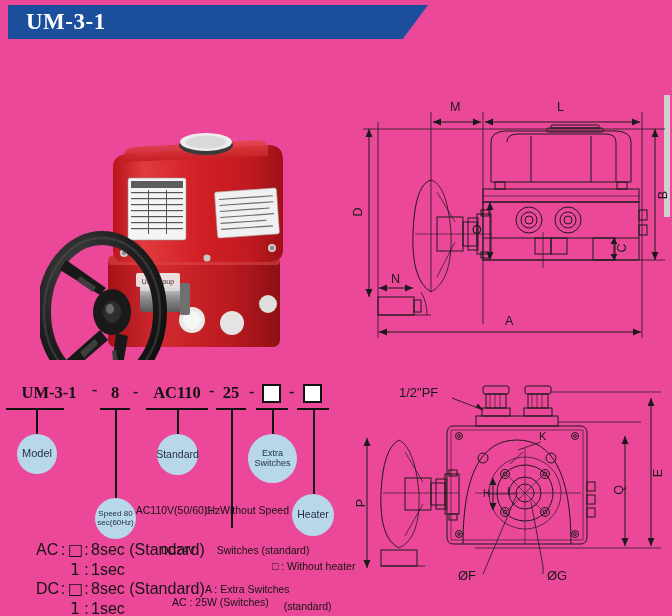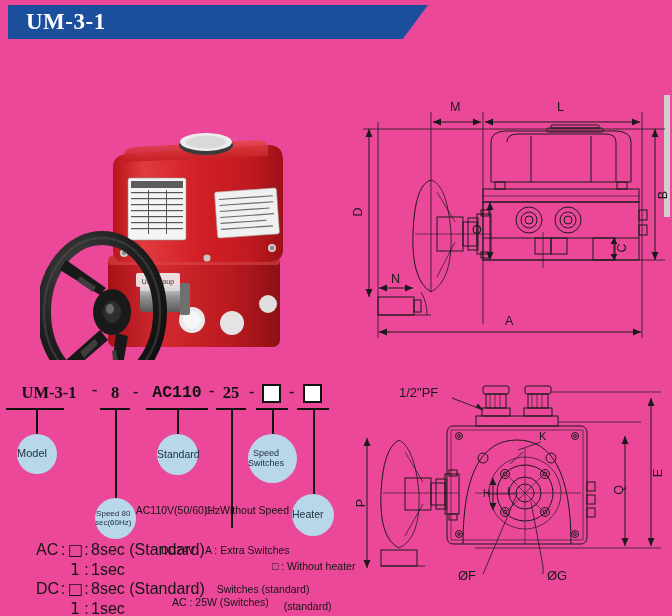--- a/index.html
+++ b/index.html
@@ -57,21 +57,21 @@
     position: absolute; width: 19px; height: 19px;
     border: 2px solid #111; background: #fff;
   }
   .ul { position: absolute; height: 2px; background: #111; }
   .vline { position: absolute; width: 1.6px; background: #111; }
 
   
   .bubble {
     position: absolute; border-radius: 50%;
     background: #b9d7ea;
-    display: flex; align-items: center; justify-content: flex-start;
+    display: flex; align-items: center; justify-content: center;
     text-align: center; color: #23323f; line-height: 1.05;
   }
   .bubble span { display:block; }
 
   
   .ann {
     position: absolute; font-family: "Liberation Sans", sans-serif;
     font-size: 10.5px; color: #141414; line-height: 1.25; white-space: pre;
   }
   .ann.c { text-align: center; }
@@ -415,21 +415,21 @@
     <div class="dim-label" style="left:128px; top:110px; font-size:10px;">H</div>
     <div class="dim-label" style="left:103px; top:190px; font-size:13px;">ØF</div>
     <div class="dim-label" style="left:192px; top:190px; font-size:13px;">ØG</div>
   </div>
 
   <div class="code-row">
     <div class="code-seg" style="left:6px; top:5px; width:86px;">UM-3-1</div>
     <div class="code-dash" style="left:92px; top:3px;">-</div>
     <div class="code-seg" style="left:102px; top:5px; width:26px;">8</div>
     <div class="code-dash" style="left:133px; top:5px;">-</div>
-    <div class="code-seg" style="left:146px; top:5px; width:62px;font-family:Liberation Mono, monospace;">AC110</div>
+    <div class="code-seg" style="left:146px; top:5px; width:62px;">AC110</div>
     <div class="code-dash" style="left:209px; top:4px;">-</div>
     <div class="code-seg" style="left:218px; top:5px; width:26px;">25</div>
     <div class="code-dash" style="left:249px; top:5px;">-</div>
     <div class="code-box" style="left:262px; top:6px;"></div>
     <div class="code-dash" style="left:289px; top:5px;">-</div>
     <div class="code-box" style="left:303px; top:6px;"></div>
 
     <div class="ul" style="left:6px; top:30px; width:58px;"></div>
     <div class="ul" style="left:100px; top:30px; width:30px;"></div>
     <div class="ul" style="left:146px; top:30px; width:62px;"></div>
@@ -456,38 +456,38 @@
     </div>
   </div>
 
   <div class="bubble" style="left:157px; top:434px; width:41px; height:41px; font-size:10.5px;">
     <span>Standard</span>
   </div>
 
 
   <div class="bubble" style="left:248px; top:434px; width:49px; height:49px; font-size:9px;">
     <div>
-      <span>Speed</span>
+      <span>Extra</span>
       <span>Switches</span>
     </div>
   </div>
 
   <div class="bubble" style="left:292px; top:494px; width:42px; height:42px; font-size:10.5px;">
     <span>Heater</span>
   </div>
 
   <div class="ann c" style="left:108px; top:478px; width:140px; text-align:center;">
     <div>AC110V(50/60)Hz</div>
     <div>DC24V</div>
   </div>
 
   <div class="ann" style="left:205px; top:478px; width:130px;">
     <div>□ : Without Speed</div>
+    <div>    Switches (standard)</div>
     <div>A : Extra Switches</div>
-    <div>    Switches (standard)</div>
   </div>
 
   <div class="ann" style="left:272px; top:534px; width:120px;">
     <div>□ : Without heater</div>
     <div>    (standard)</div>
     
   </div>
 
   <div style="position:absolute; left:36px; top:540px; font-size:16px;
               font-family:'Liberation Sans',sans-serif; color:#141414; line-height:1.22;">

